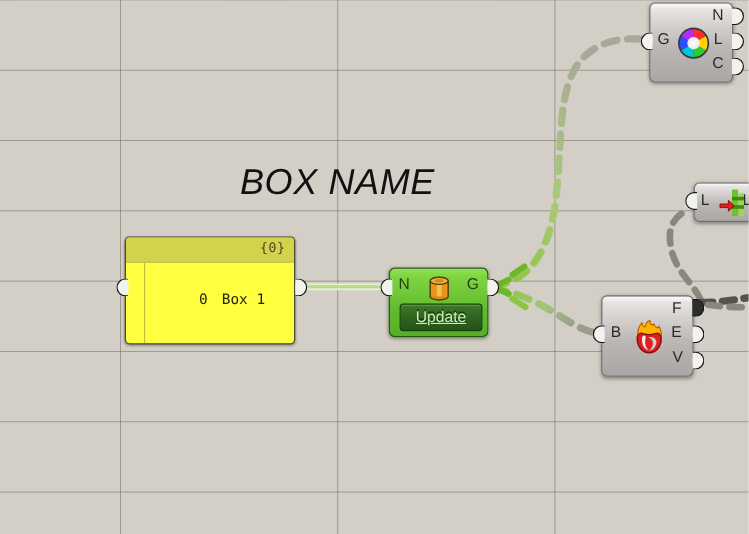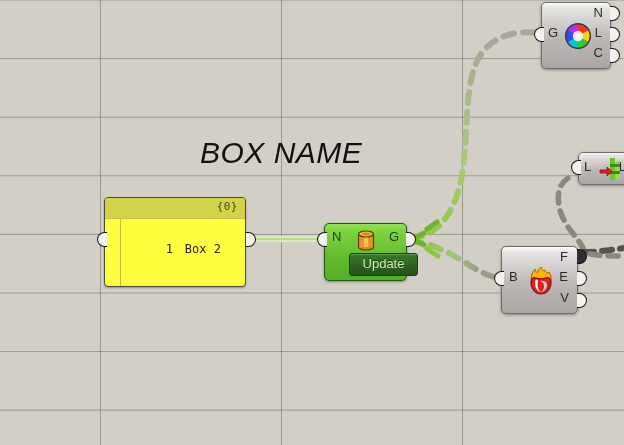--- a/index.html
+++ b/index.html
@@ -170,42 +170,42 @@
 
   <div class="title" style="left:200px; top:136px;">BOX NAME</div>
 
   <div class="node panel" style="left:104px; top:197px; width:142px; height:90px;">
     <div class="panel-head">
       <span class="panel-path">{0}</span>
     </div>
     <div class="panel-body">
       <div class="panel-gutter"></div>
       <div class="panel-row">
-        <span class="idx">1</span><span class="val">Box 2</span>
+        <span class="idx">0</span><span class="val">Box 1</span>
       </div>
     </div>
   </div>
 
   <div class="nub in" style="left:97px;  top:232px;"></div>
   <div class="nub out" style="left:246px; top:232px;"></div>
 
   <div class="node comp-green" style="left:324px; top:223px; width:83px; height:58px;">
     <span class="port-label dark" style="left:7px; top:5px;">N</span>
     <span class="port-label dark" style="right:7px; top:5px;">G</span>
 
     <svg class="icon" style="left:29px; top:4px;" width="24" height="24" viewBox="0 0 24 24">
       <ellipse cx="12" cy="19" rx="7.5" ry="3" fill="#d88a1a" stroke="#5a3c08" stroke-width="1.2"></ellipse>
       <rect x="4.5" y="6" width="15" height="13" fill="#e8951d" stroke="none"></rect>
       <path d="M4.5,6 L4.5,19 M19.5,6 L19.5,19" stroke="#5a3c08" stroke-width="1.2" fill="none"></path>
       <rect x="10" y="6" width="4" height="13" fill="#f3c24a"></rect>
       <ellipse cx="12" cy="6" rx="7.5" ry="3" fill="#f0b840" stroke="#5a3c08" stroke-width="1.2"></ellipse>
       <ellipse cx="12" cy="6" rx="4" ry="1.5" fill="#d88a1a"></ellipse>
     </svg>
 
-    <div class="btn-update" style="left:24px; top:29px; width:67px; height:21px;">Update</div>
+    <div class="btn-update" style="left:8px; top:29px; width:67px; height:21px;text-decoration:underline;">Update</div>
   </div>
   <div class="nub in" style="left:317px; top:232px;"></div>
   <div class="nub out" style="left:406px; top:232px;"></div>
 
   <div class="node comp" style="left:541px; top:2px; width:70px; height:67px;">
     <span class="port-label" style="left:6px; top:22px;">G</span>
     <span class="port-label" style="right:7px; top:2px;">N</span>
     <span class="port-label" style="right:8px; top:22px;">L</span>
     <span class="port-label" style="right:7px; top:42px;">C</span>
 

